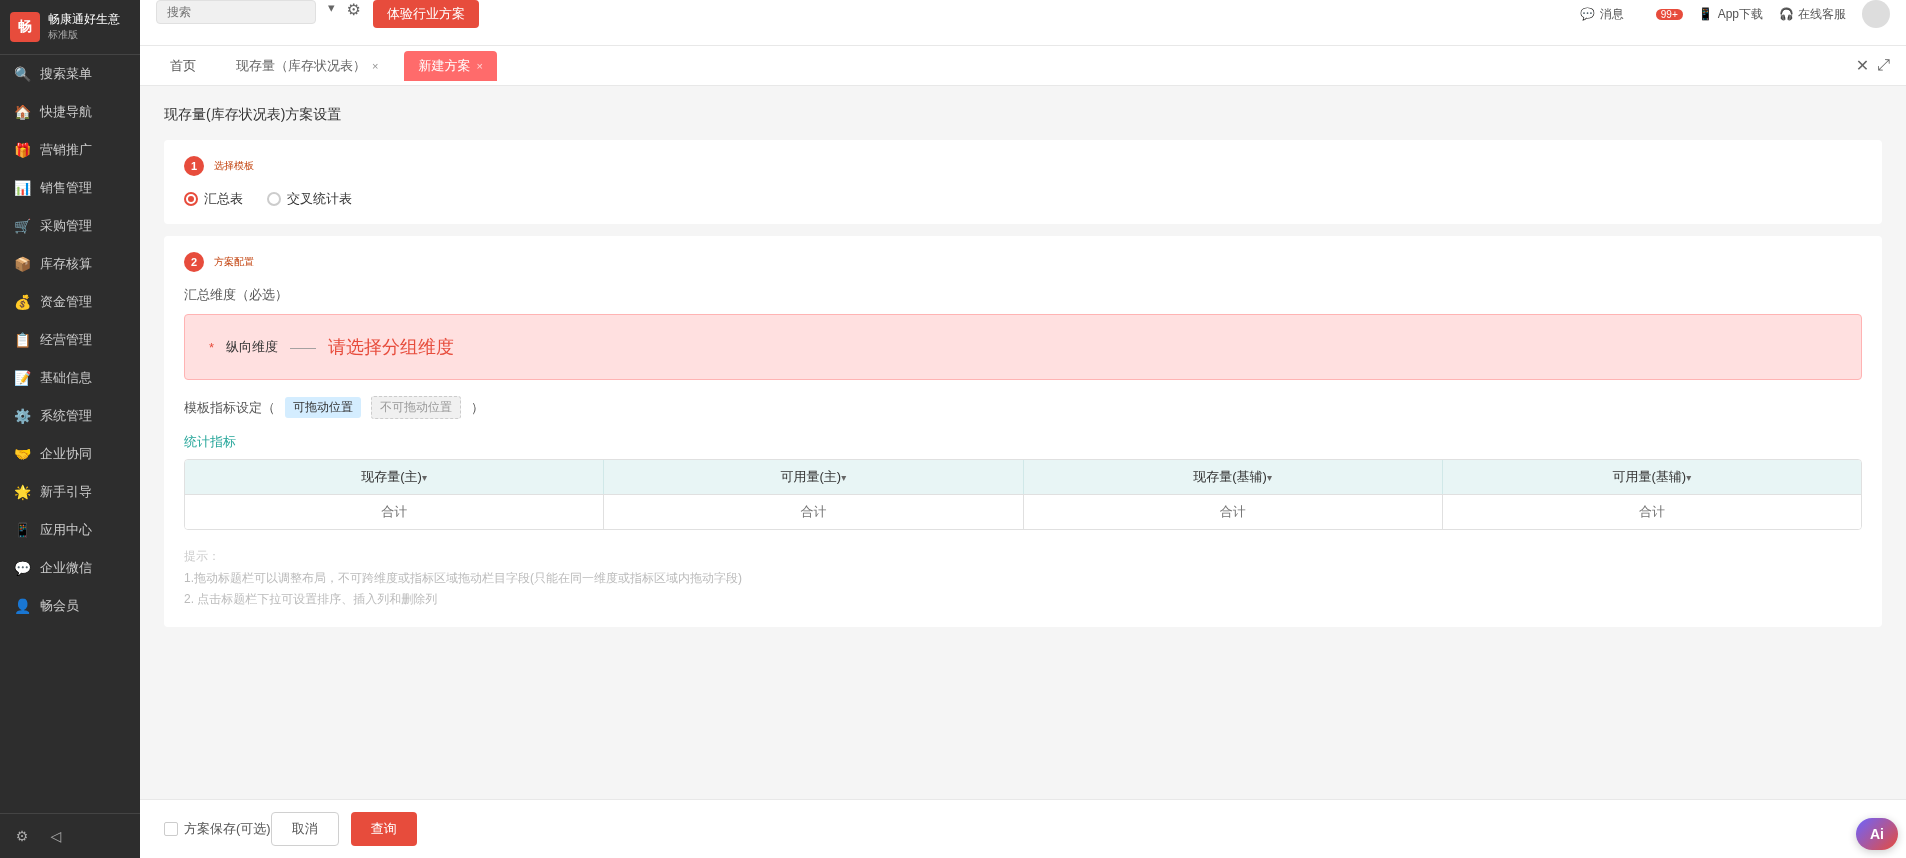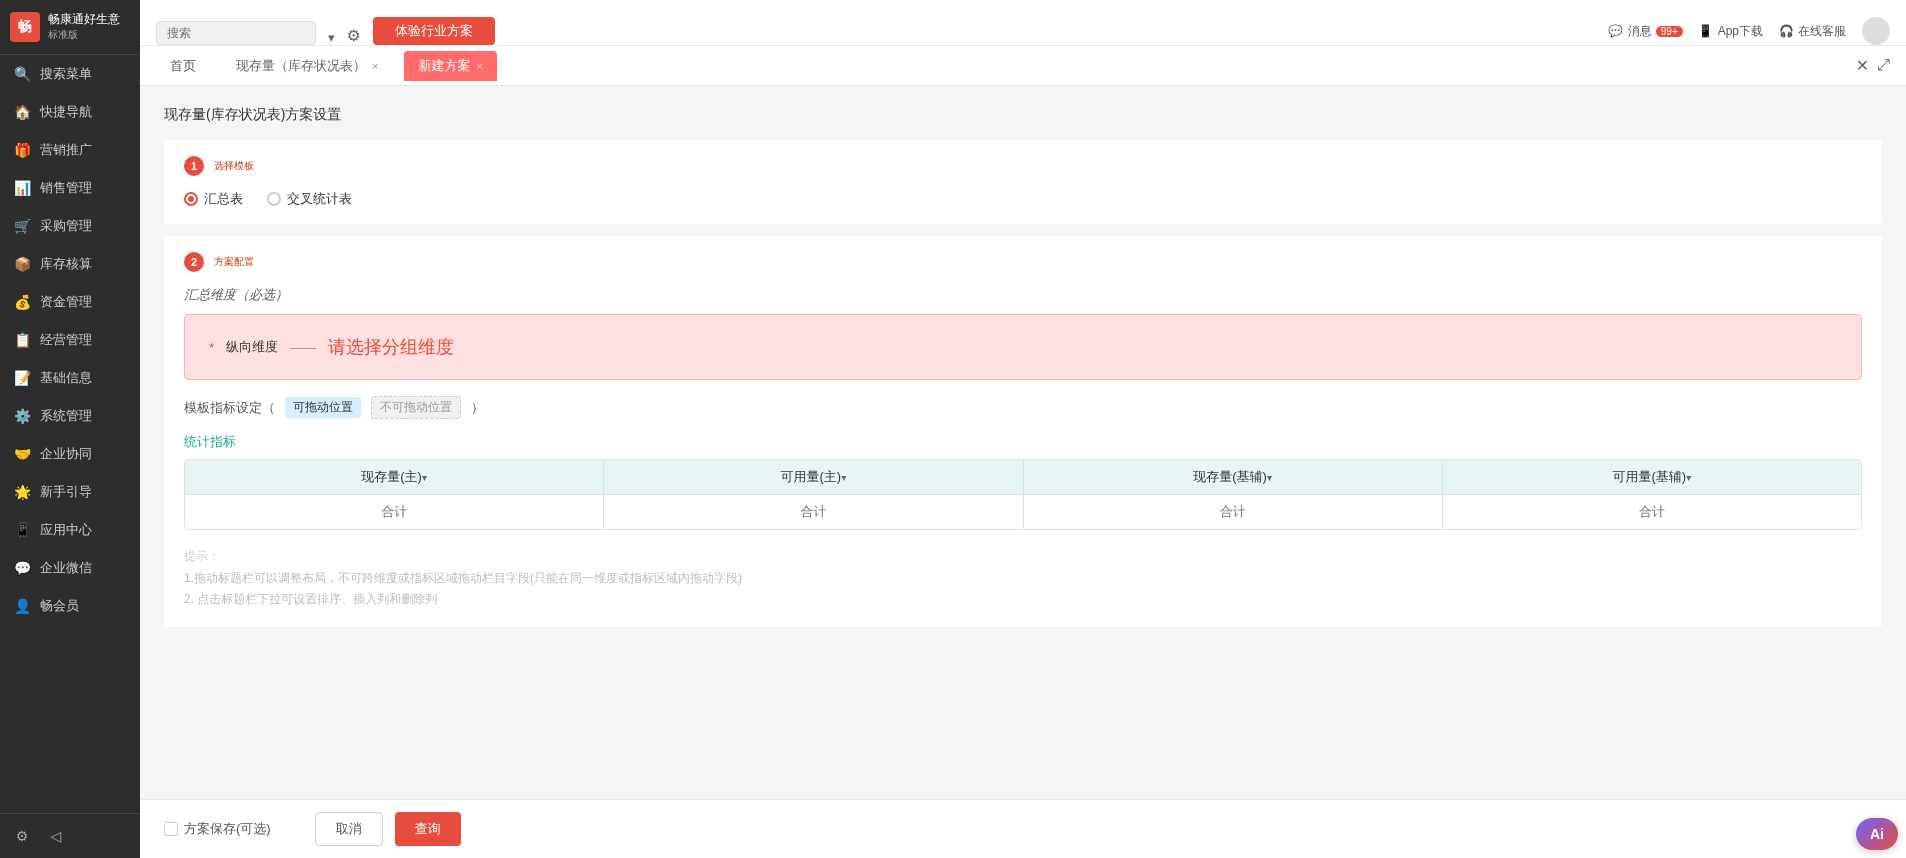--- a/index.html
+++ b/index.html
@@ -92,21 +92,21 @@
       flex-direction: column;
       height: 100%;
       overflow: hidden;
     }
 
     
     .topbar {
       background: #fff;
       height: 46px;
       display: flex;
-      align-items: flex-end;
+      align-items: flex-start;
       padding: 0 16px;
       border-bottom: 1px solid #e8e8e8;
       gap: 12px;
       flex-shrink: 0;
     }
     .topbar-search {
       background: #f0f0f0;
       border: 1px solid #e0e0e0;
       border-radius: 4px;
       padding: 4px 10px;
@@ -122,21 +122,21 @@
     .topbar-gear {
       color: #666;
       cursor: pointer;
       font-size: 16px;
     }
     .topbar-btn-trial {
       background: #e74c3c;
       color: white;
       border: none;
       border-radius: 4px;
-      padding: 5px 22px;
+      padding: 5px 14px;
       font-size: 13px;
       cursor: pointer;
     }
     .topbar-right {
       margin-left: auto;
       display: flex;
       align-items: center;
       gap: 16px;
     }
     .topbar-right-item {
@@ -148,20 +148,21 @@
       cursor: pointer;
     }
     .badge {
       background: #e74c3c;
       color: white;
       border-radius: 10px;
       padding: 0 5px;
       font-size: 10px;
       min-width: 18px;
       text-align: center;
+      margin-left: 28px;
     }
     .topbar-avatar {
       width: 28px;
       height: 28px;
       background: #ddd;
       border-radius: 50%;
     }
 
     
     .tabs {
@@ -285,21 +286,20 @@
       height: 6px;
       background: #e74c3c;
       border-radius: 50%;
     }
 
     
     .subsection-label {
       font-size: 13px;
       color: #555;
       margin-bottom: 10px;
-      font-style: italic;
     }
     .dimension-box {
       background: #ffe0e0;
       border: 1px solid #ffb3b3;
       border-radius: 4px;
       padding: 20px 24px;
       margin-bottom: 16px;
     }
     .dimension-content {
       display: flex;
@@ -423,21 +423,20 @@
     }
     .checkbox {
       width: 14px;
       height: 14px;
       border: 1px solid #ccc;
       border-radius: 2px;
     }
     .bottom-buttons {
       display: flex;
       gap: 12px;
-      margin-left: 44px;
     }
     .btn-cancel {
       padding: 7px 20px;
       border: 1px solid #d0d0d0;
       background: #fff;
       color: #555;
       border-radius: 4px;
       cursor: pointer;
       font-size: 13px;
     }

